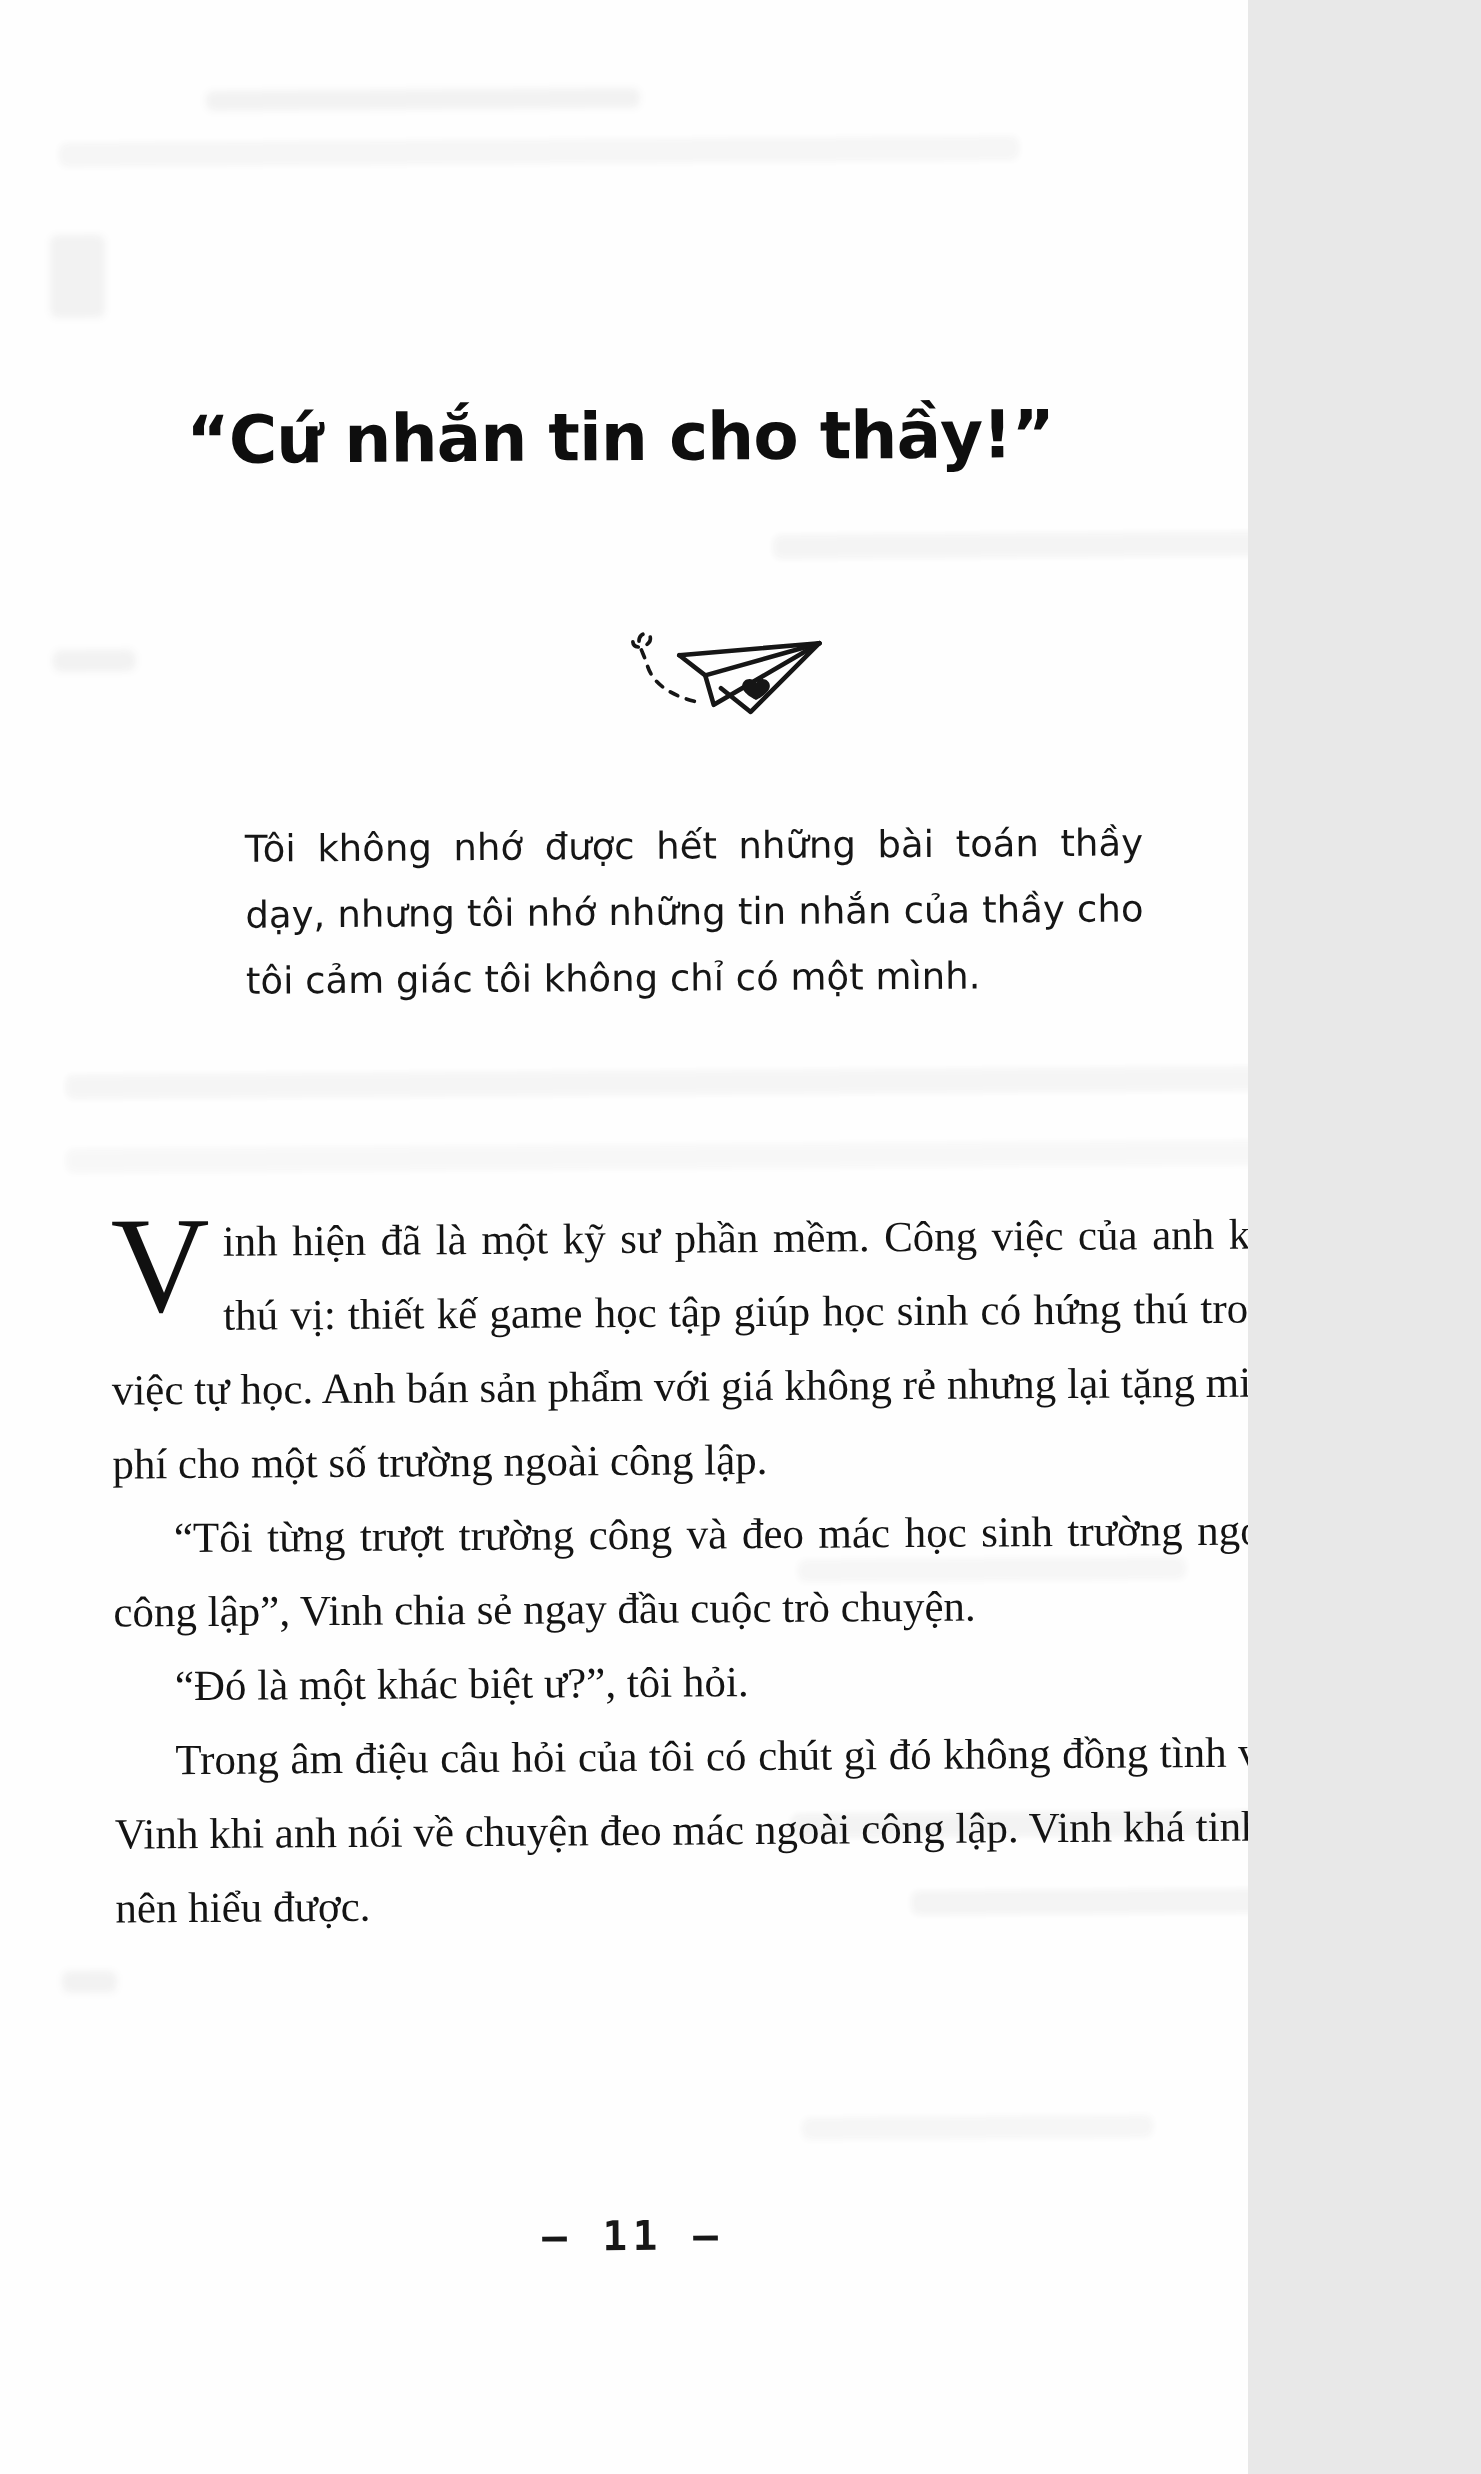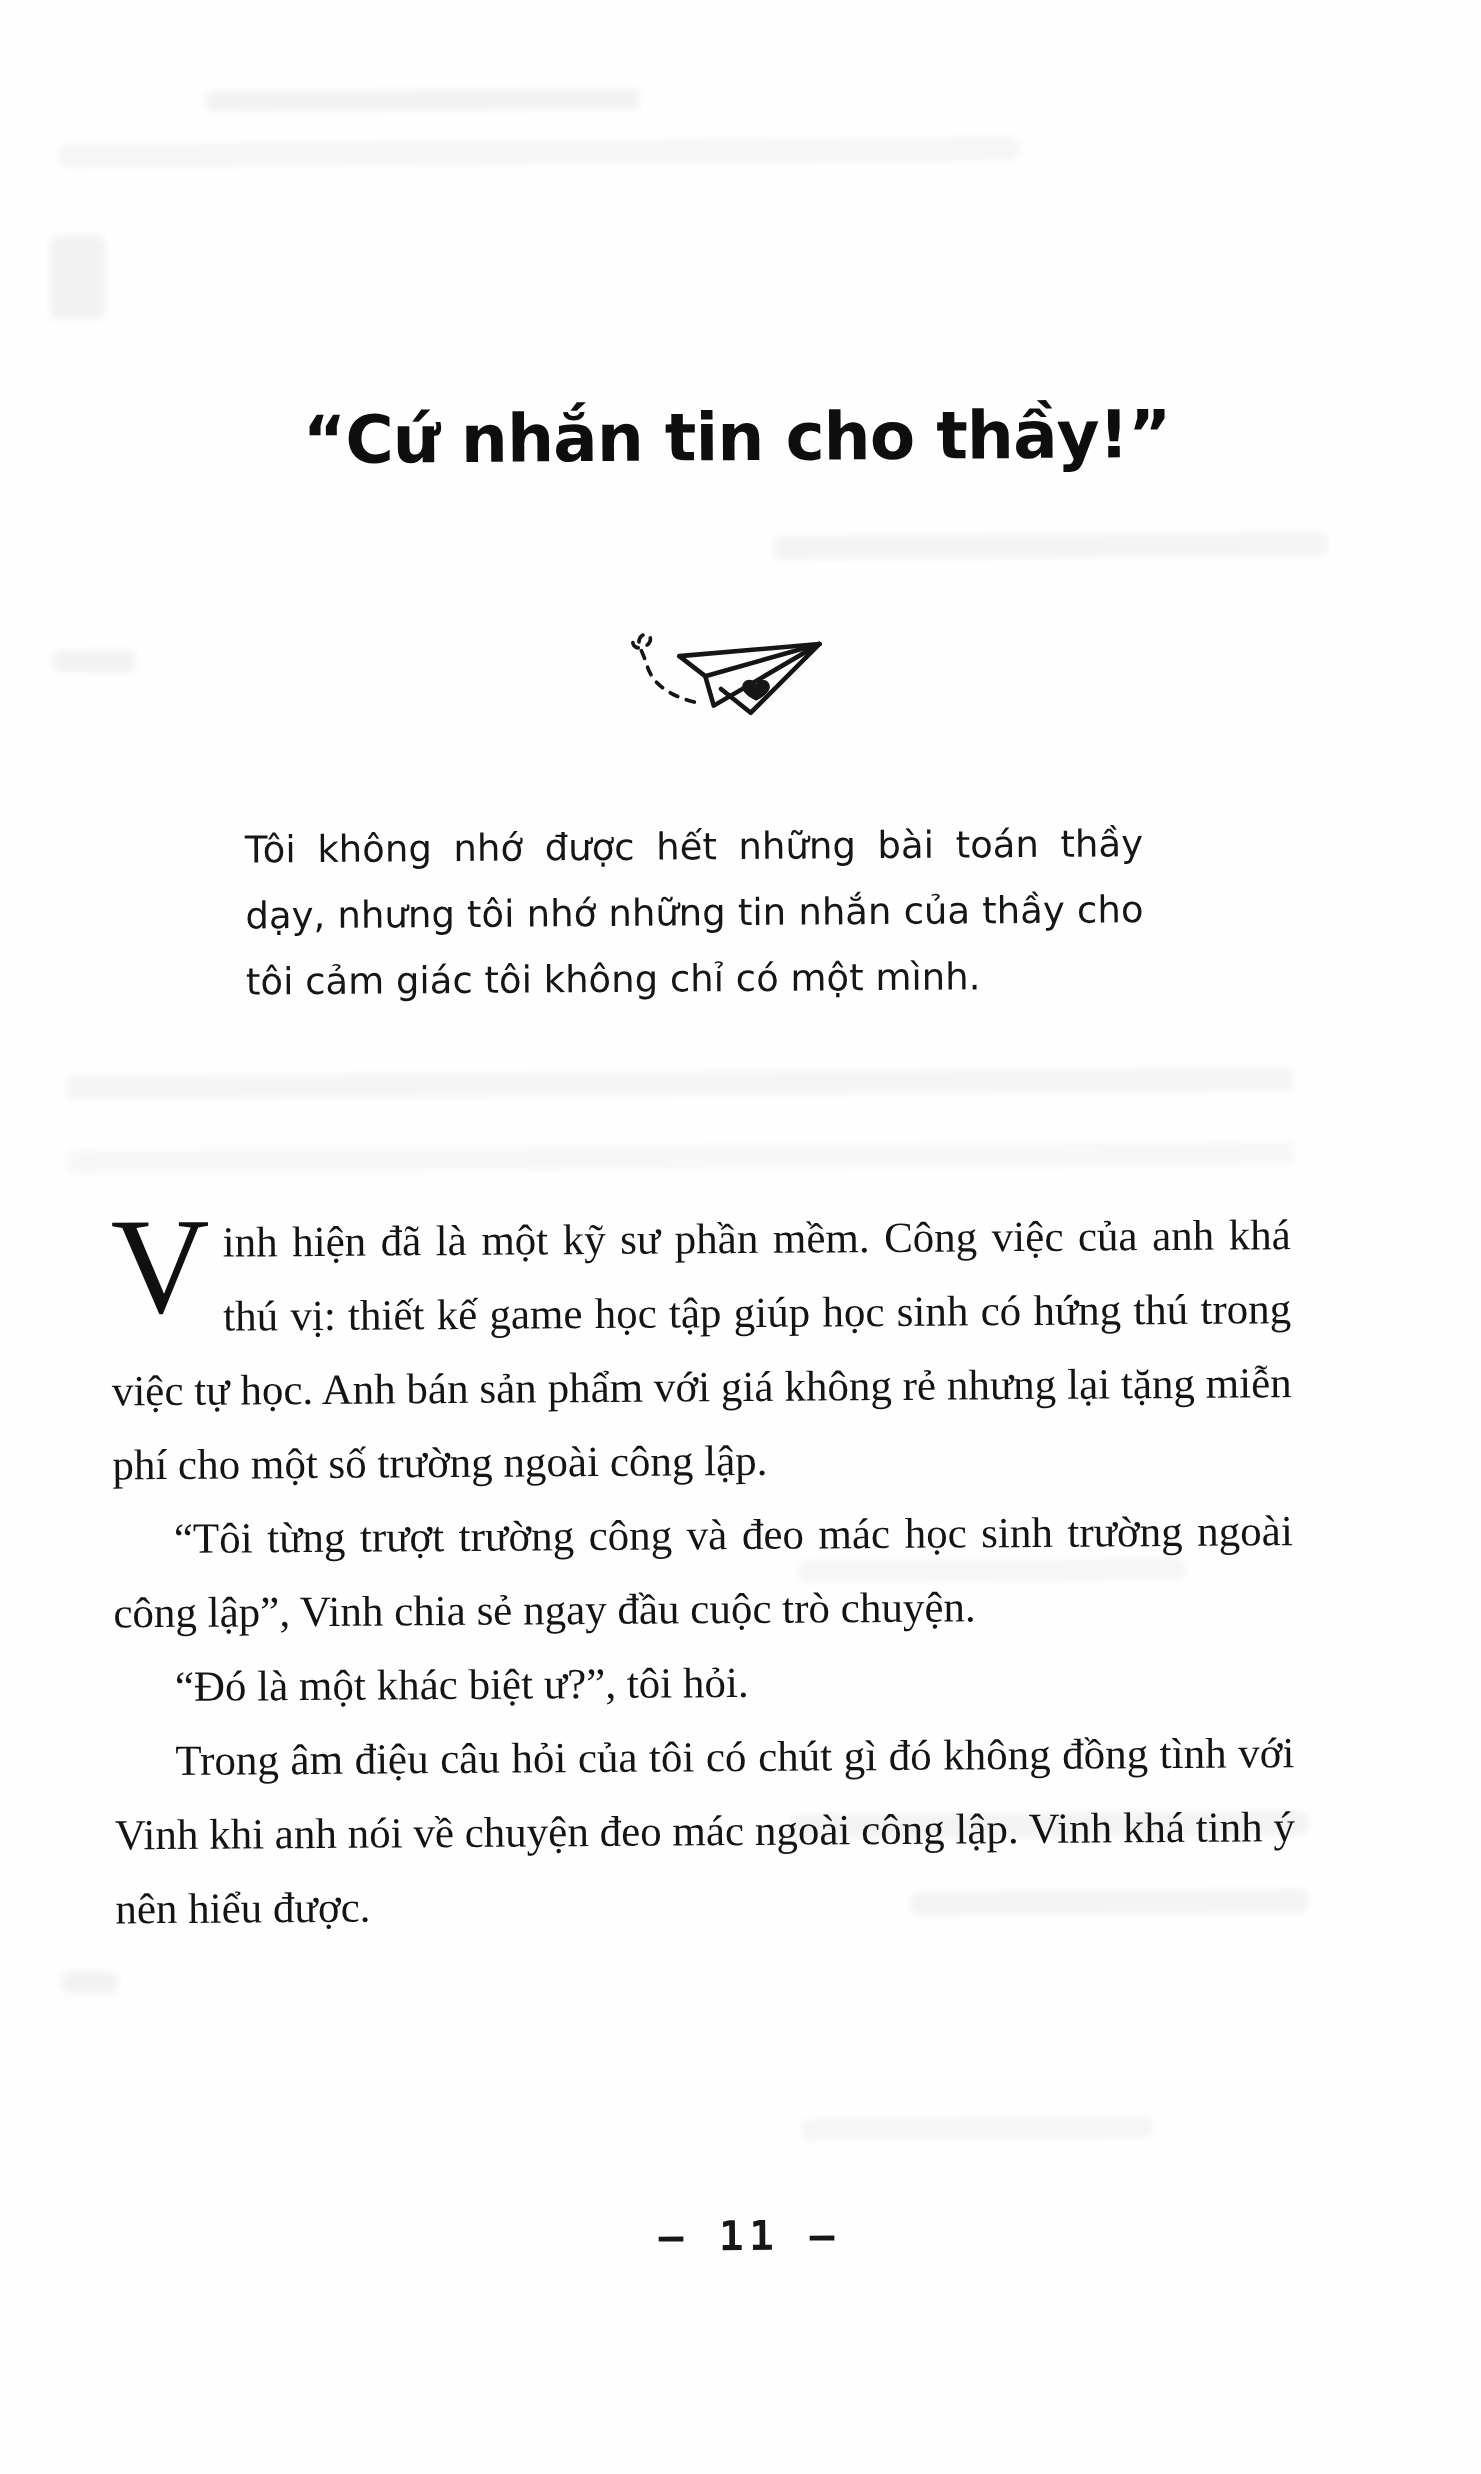--- a/index.html
+++ b/index.html
@@ -1,18 +1,18 @@
 <!DOCTYPE html>
 <html style="font-size:14.8px"><head>
 <meta charset="utf-8">
 <style>
   html,body{margin:0;padding:0;background:#e8e8e8;}
   .page{
     position:relative;
-    width:1481px;height:2475px;
+    width:1248px;height:2475px;
     background:#fefefe;
     overflow:hidden;
     color:#1b1b1b;
   }
   .content{
     position:absolute;inset:0;
     transform:rotate(-0.4deg);
     transform-origin:50% 40%;
   }
   .chapter-title{

